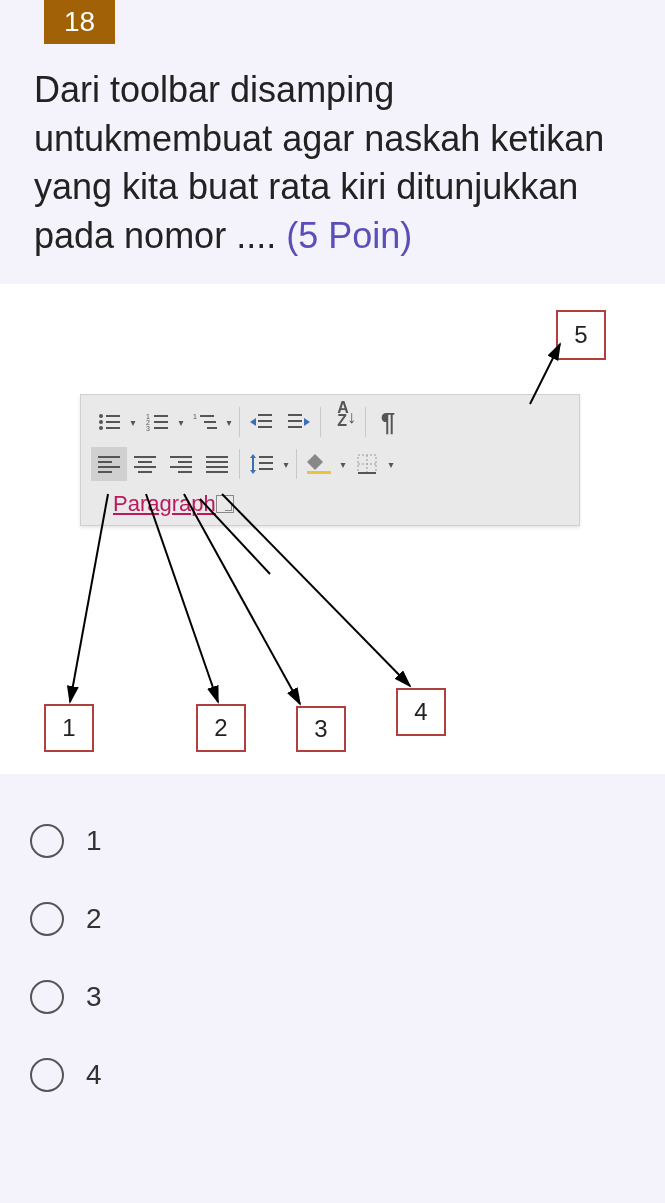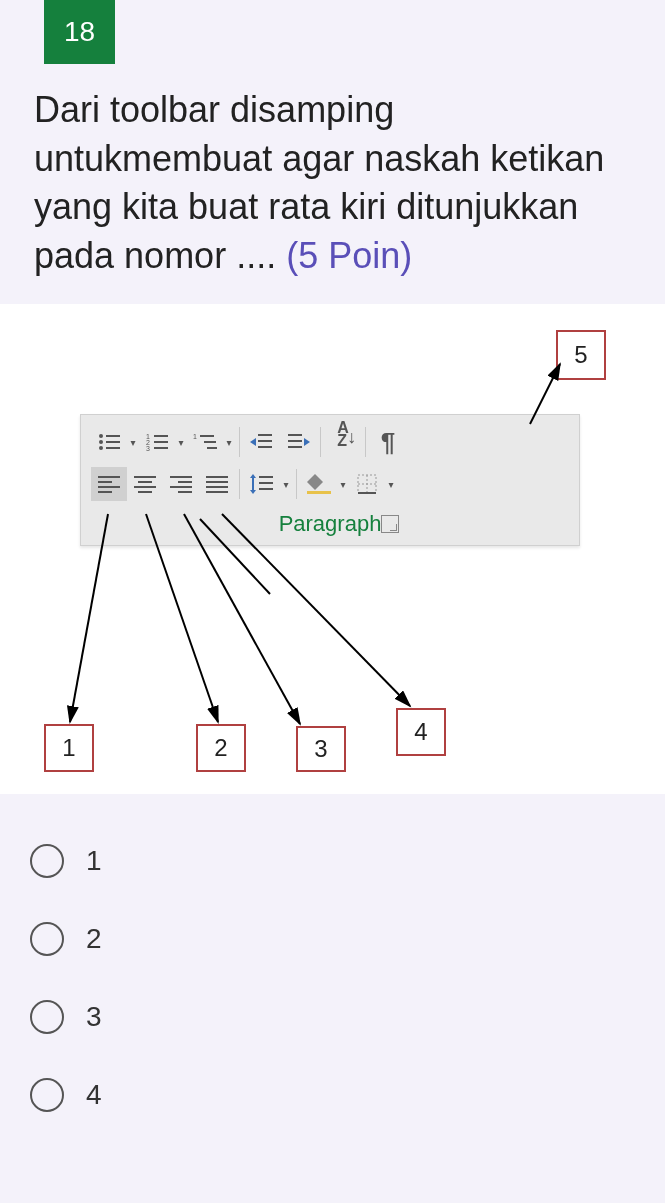--- a/index.html
+++ b/index.html
@@ -7,24 +7,24 @@
     margin: 0;
     font-family: 'Segoe UI', Arial, sans-serif;
     background: #f4f2fa;
     width: 665px;
   }
   .question-container {
     padding: 0 20px 20px 20px;
   }
   .question-number {
     display: inline-block;
-    background: #15803d;
+    background: #a16207;
     color: #fff;
     font-size: 28px;
-    padding: 16px 20px;
+    padding: 6px 20px;
     margin-left: 24px;
     margin-top: 0;
   }
   .question-text {
     font-size: 36px;
     color: #222;
     margin: 22px 14px 24px 14px;
     line-height: 1.35;
   }
   .points {
@@ -74,24 +74,25 @@
     width: 12px;
     color:#555;
     font-size: 10px;
     display:flex;
     align-items:center;
     justify-content:center;
   }
   .ribbon-label-row {
     display:flex;
     align-items:center;
-    justify-content:center;
+    justify-content:flex-start;
     padding: 6px 10px 4px 10px;
     font-size: 22px;
-    color:#15803d;
+    color:#be185d;
+    text-decoration:underline;
   }
   .launcher {
     width:18px;height:18px;
     border:1px solid #888;
     position:relative;
   }
   .launcher::after{
     content:"";
     position:absolute;
     right:1px;bottom:1px;

